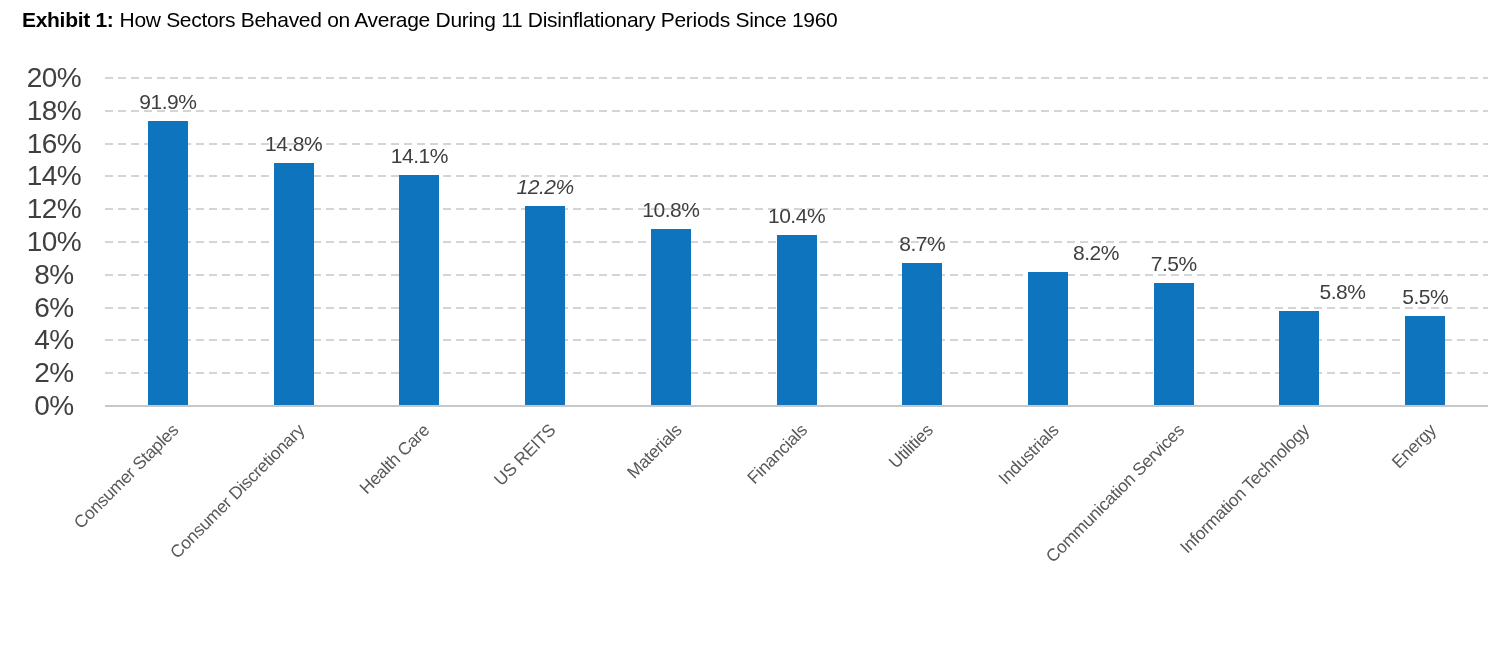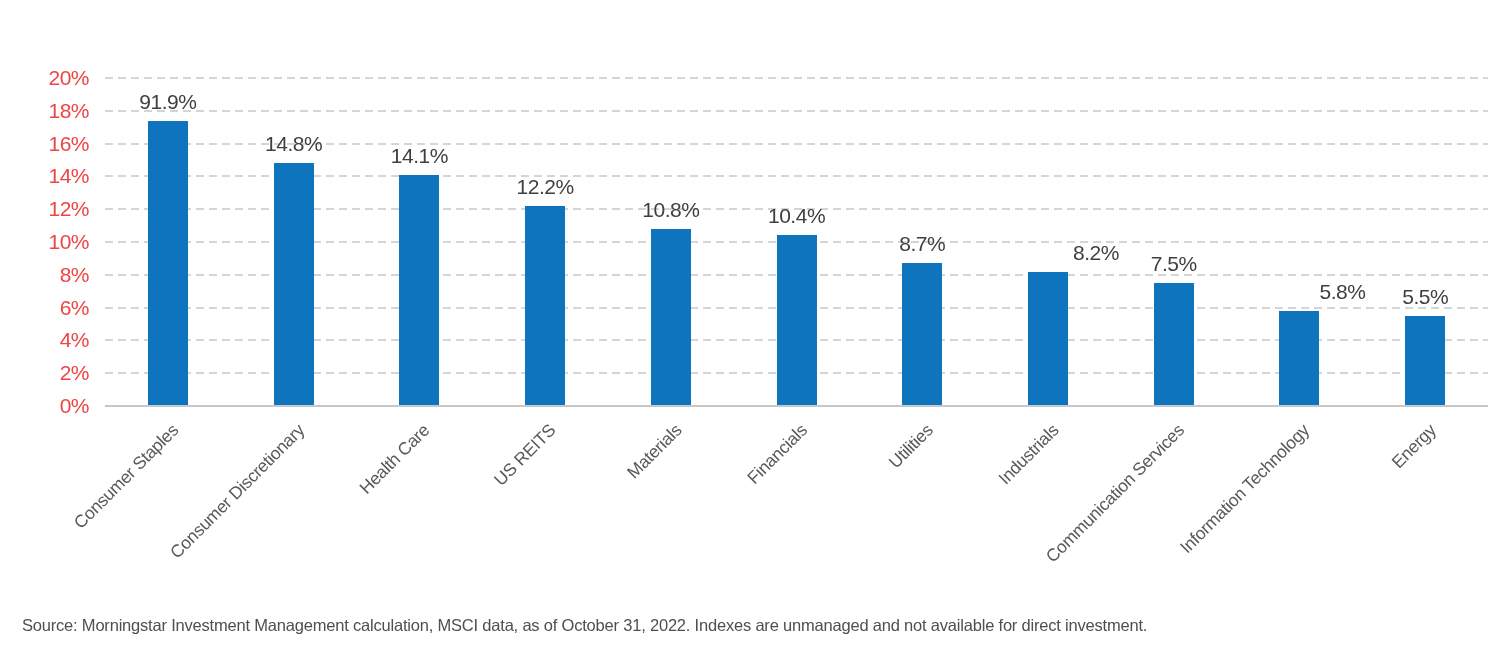--- a/index.html
+++ b/index.html
@@ -43,24 +43,24 @@
     background: repeating-linear-gradient(to right, #d4d5d6 0px, #d4d5d6 8px, transparent 8px, transparent 13px);
   }
   .gridline.baseline {
     background: #c6c7c8;
     z-index: 3;
   }
   .ylabel {
     position: absolute;
     right: calc(100% + 16px);
     width: 70px;
-    text-align: right;
-    font-size: 21px;
+    text-align: center;
+    font-size: 28px;
     letter-spacing: -0.5px;
-    color: #ef4444;
+    color: #404040;
     transform: translateY(-50%);
     white-space: nowrap;
   }
   .bars {
     position: absolute;
     inset: 0;
     display: flex;
     z-index: 2;
   }
   .bar-cell {
@@ -106,20 +106,23 @@
     letter-spacing: -0.2px;
     color: #4e4f51;
     white-space: nowrap;
   }
 </style>
 </head>
 <body>
 
 <div class="page">
 
+  <div class="title">
+    <span class="title-bold">Exhibit 1:</span><span>How Sectors Behaved on Average During 11 Disinflationary Periods Since 1960</span>
+  </div>
 
   <div class="plot" id="plot">
       <div class="gridline baseline" style="bottom: calc(0% - 1px);"></div>
       <div class="ylabel" style="top: 100%;">0%</div>
       <div class="gridline" style="bottom: calc(10% - 1px);"></div>
       <div class="ylabel" style="top: 90%;">2%</div>
       <div class="gridline" style="bottom: calc(20% - 1px);"></div>
       <div class="ylabel" style="top: 80%;">4%</div>
       <div class="gridline" style="bottom: calc(30% - 1px);"></div>
       <div class="ylabel" style="top: 70%;">6%</div>
@@ -147,21 +150,21 @@
           <div class="bar-value" style="bottom: calc(74% + 7px);">14.8%</div>
           <div class="bar" style="height: 74%; background: rgb(13, 116, 189);"></div>
           <div class="xlabel">Consumer Discretionary</div>
         </div>
         <div class="bar-cell">
           <div class="bar-value" style="bottom: calc(70.5% + 7px);">14.1%</div>
           <div class="bar" style="height: 70.5%; background: rgb(13, 116, 189);"></div>
           <div class="xlabel">Health Care</div>
         </div>
         <div class="bar-cell">
-          <div class="bar-value" style="bottom: calc(61% + 7px);">12.2%</div>
+          <div class="bar-value" style="bottom: calc(61% + 7px); font-style: italic;">12.2%</div>
           <div class="bar" style="height: 61%; background: rgb(13, 116, 189);"></div>
           <div class="xlabel">US REITS</div>
         </div>
         <div class="bar-cell">
           <div class="bar-value" style="bottom: calc(54% + 7px);">10.8%</div>
           <div class="bar" style="height: 54%; background: rgb(13, 116, 189);"></div>
           <div class="xlabel">Materials</div>
         </div>
         <div class="bar-cell">
           <div class="bar-value" style="bottom: calc(52% + 7px);">10.4%</div>
@@ -189,15 +192,14 @@
           <div class="xlabel">Information Technology</div>
         </div>
         <div class="bar-cell">
           <div class="bar-value" style="bottom: calc(27.5% + 7px);">5.5%</div>
           <div class="bar" style="height: 27.5%; background: rgb(13, 116, 189);"></div>
           <div class="xlabel">Energy</div>
         </div>
       </div>
     </div>
 
-  <div class="source">Source: Morningstar Investment Management calculation, MSCI data, as of October 31, 2022. Indexes are unmanaged and not available for direct investment.</div>
 
 </div>
 
 </body></html>

